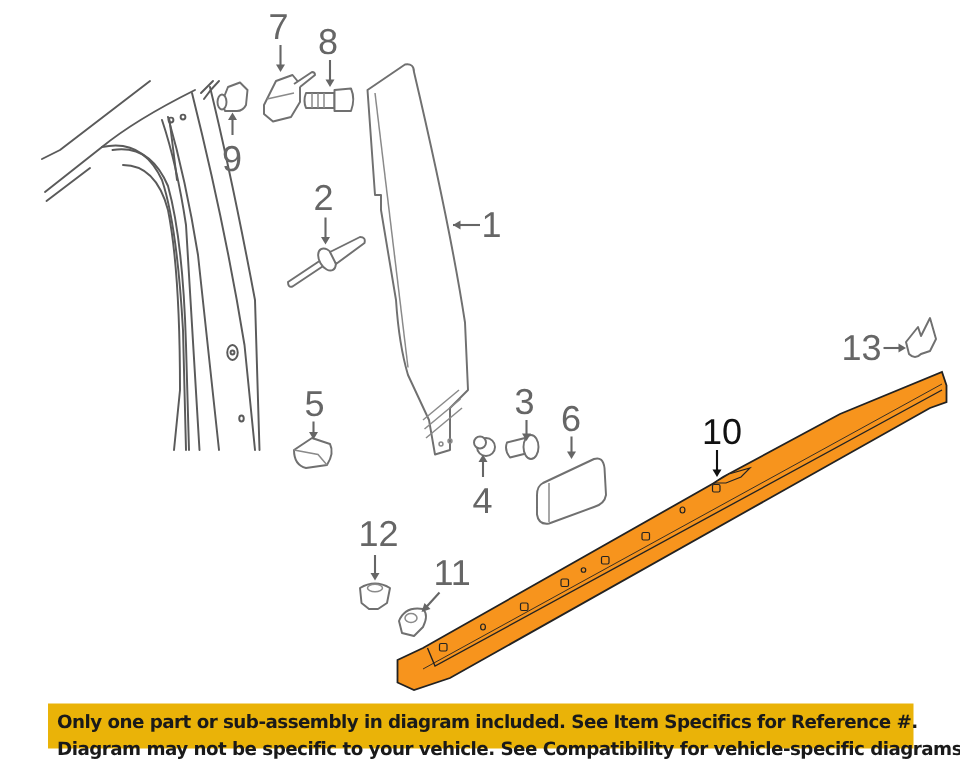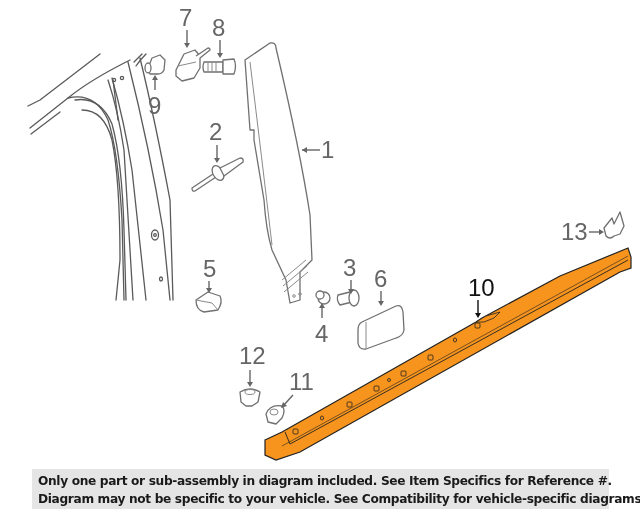--- a/index.html
+++ b/index.html
@@ -6,22 +6,22 @@
   body { width:640px; height:511px; position:relative; overflow:hidden; font-family:"Liberation Sans", sans-serif; }
   #diagram { position:absolute; left:0; top:0; width:640px; height:511px; }
   .callout { font-family:"Liberation Sans", sans-serif; font-size:24px; fill:#666666; }
   .callout-dark { font-family:"Liberation Sans", sans-serif; font-size:24px; fill:#111111; }
   .line { fill:none; stroke:#5a5a5a; stroke-width:1.3; stroke-linecap:round; stroke-linejoin:round; }
   .part { fill:#ffffff; stroke:#707070; stroke-width:1.3; stroke-linejoin:round; }
   .part-thin { fill:none; stroke:#8a8a8a; stroke-width:1; }
   .arrow { stroke:#666666; stroke-width:1.4; fill:none; }
   .arrow-dark { stroke:#111111; stroke-width:1.4; fill:none; }
   .banner {
-    position:absolute; left:32px; top:469px; width:577px; height:40px;
-    background:#e5e5e5; color:#1a1a1a;
+    position:absolute; left:32px; top:469px; width:577px; height:30px;
+    background:#eab308; color:#1a1a1a;
     font-family:"DejaVu Sans", sans-serif; font-weight:bold; font-size:12.2px;
     line-height:18px; padding:3px 0 0 6px; box-sizing:border-box; letter-spacing:-0.35px;
   }
   .banner div { white-space:nowrap; }
 </style>
 </head>
 <body>
 
 <svg id="diagram" viewBox="0 0 640 511" xmlns="http://www.w3.org/2000/svg">
 

